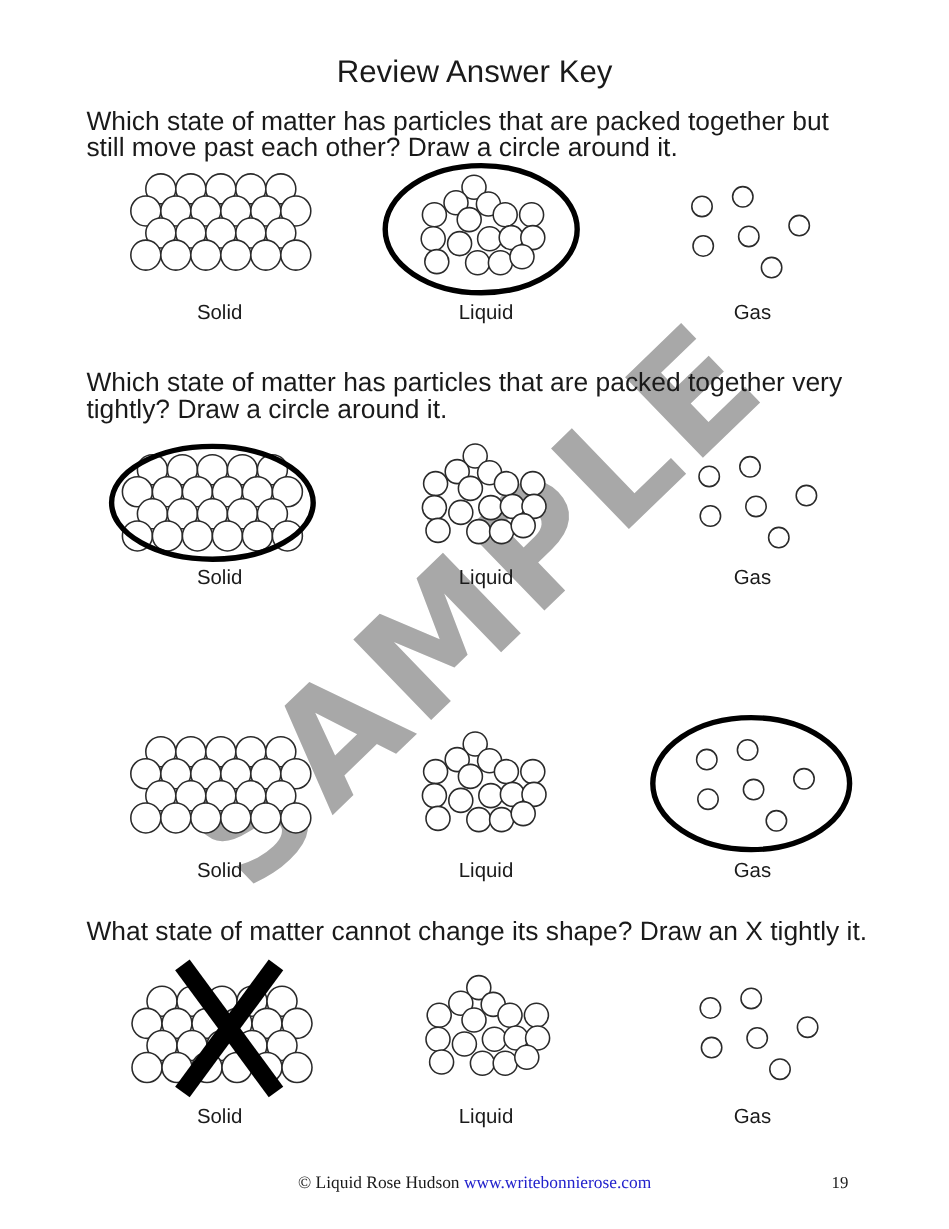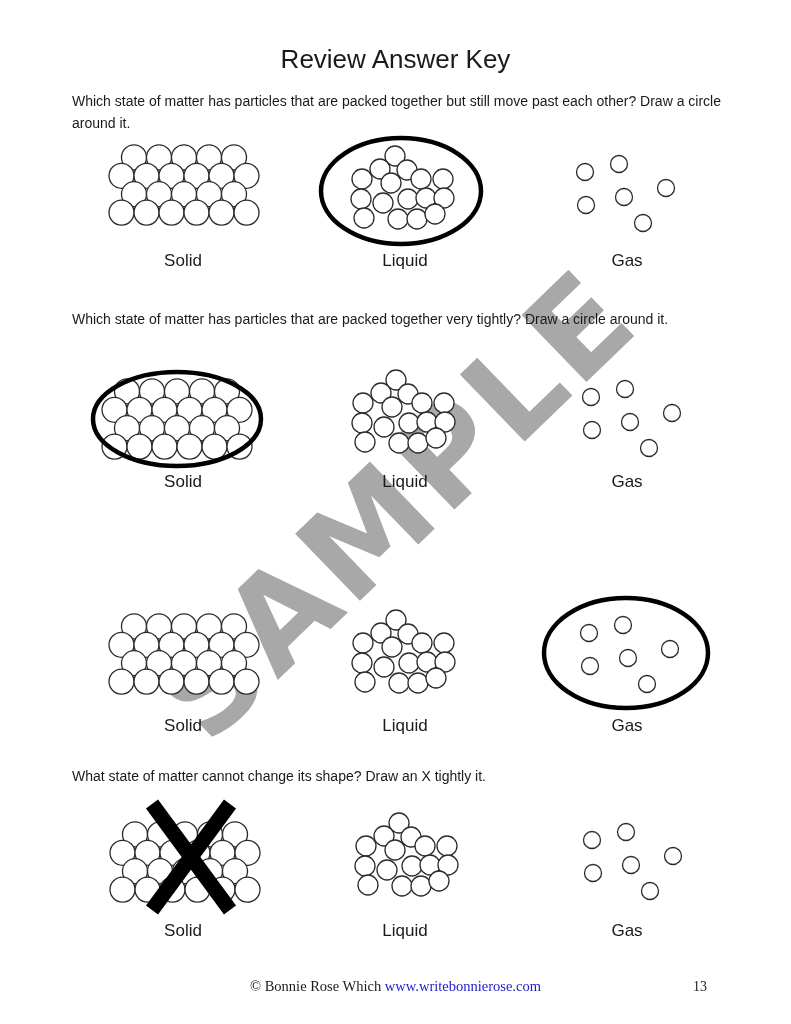--- a/index.html
+++ b/index.html
@@ -25,21 +25,21 @@
     user-select:none;
   }
   .title{
     position:absolute;left:0;right:0;top:44px;
     margin:0;text-align:center;
     font-size:26px;font-weight:400;
     z-index:2;
   }
   .qtext{
     position:absolute;left:72px;width:652px;
-    font-size:14px;line-height:22px;
+    font-size:22px;line-height:22px;
     z-index:2;
   }
   .q0{top:90px}.q1{top:308px}.q2{top:534px}.q3{top:765px}
   .fig{
     position:absolute;width:200px;height:130px;
     z-index:2;
   }
   .f00{left:84px;top:120px}.f01{left:301px;top:126px}.f02{left:522px;top:127px}
   .f10{left:77px;top:354px}.f11{left:302px;top:350px}.f12{left:528px;top:352px}
   .f20{left:84px;top:589px}.f21{left:302px;top:590px}.f22{left:526px;top:588px}
@@ -297,17 +297,17 @@
       <circle cx="144" cy="61" r="8.5" fill="#ffffff" stroke="#2b2b2b" stroke-width="1.3"></circle>
       <circle cx="64" cy="78" r="8.5" fill="#ffffff" stroke="#2b2b2b" stroke-width="1.3"></circle>
       <circle cx="102" cy="70" r="8.5" fill="#ffffff" stroke="#2b2b2b" stroke-width="1.3"></circle>
       <circle cx="121" cy="96" r="8.5" fill="#ffffff" stroke="#2b2b2b" stroke-width="1.3"></circle>
     </svg>
   <div class="lbl lr3 lc0">Solid</div>
   <div class="lbl lr3 lc1">Liquid</div>
   <div class="lbl lr3 lc2">Gas</div>
 
   <div class="footer">
-    <span>© Bonnie Rose Which </span><a>www.writebonnierose.com</a>
+    <span>© Liquid Rose Hudson </span><a>www.writebonnierose.com</a>
   </div>
-  <div class="pagenum">13</div>
+  <div class="pagenum">19</div>
 
 </div>
 
 </body></html>

